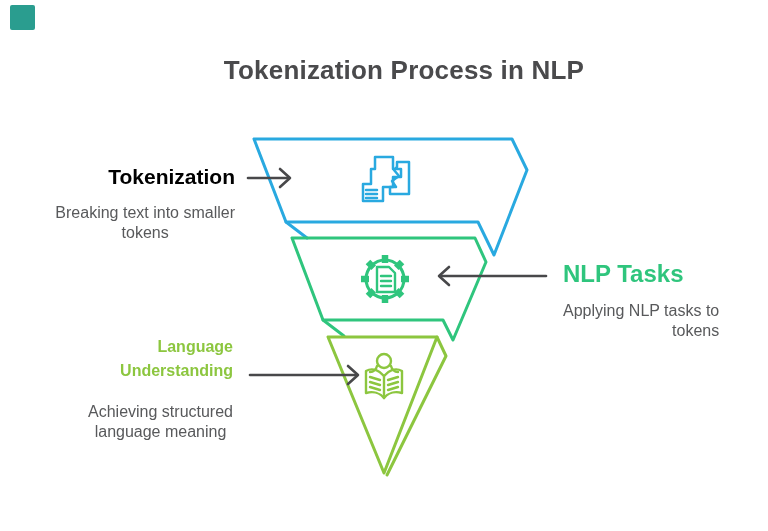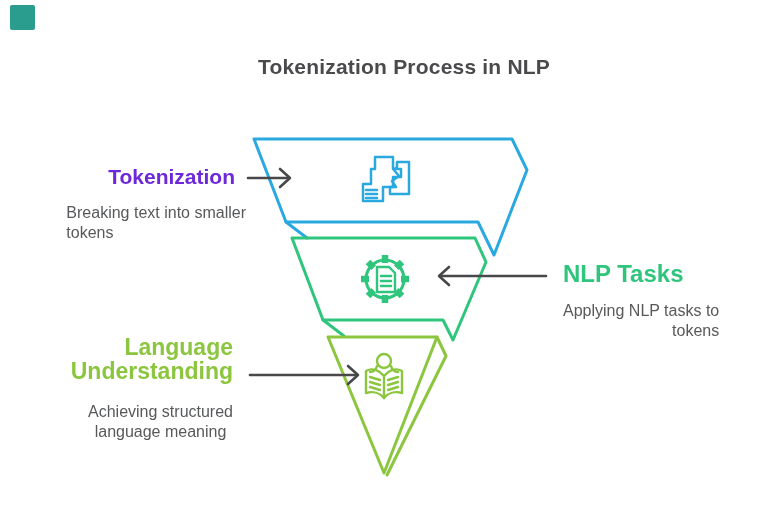--- a/index.html
+++ b/index.html
@@ -13,40 +13,40 @@
   .logo-square {
     position: absolute; left: 10px; top: 5px;
     width: 25px; height: 25px;
     background: #2a9d8f; border-radius: 2px;
   }
   .diagram-svg { position: absolute; left: 0; top: 0; }
   .txt { position: absolute; white-space: pre-line; }
   .title {
     left: 40px; top: 55px; width: 728px;
     text-align: center;
-    font-size: 21px; font-weight: bold; color: #4a4a4c;
+    font-size: 26px; font-weight: bold; color: #4a4a4c;
     letter-spacing: 0.2px;
   }
   .lbl { font-weight: bold; }
   .lbl-tokenization {
     top: 164px; right: 533px; 
-    font-size: 21px; line-height: 26px; color: #6d28d9;
+    font-size: 21px; line-height: 26px; color: #000000;
   }
   .desc {
     font-size: 16px; line-height: 20px; color: #58595b;
   }
-  .desc-tokenization { top: 203px; right: 522px; text-align: left; }
+  .desc-tokenization { top: 203px; right: 533px; text-align: center; }
   .lbl-nlp-tasks {
     top: 261px; left: 563px; text-align: right;
     font-size: 24px; line-height: 26px; color: #2fc57d;
   }
   .desc-nlp-tasks { top: 301px; left: 563px; text-align: right; }
   .lbl-language {
     top: 335px; right: 535px; text-align: right;
-    font-size: 23px; line-height: 24px; color: #8cc63f;
+    font-size: 16px; line-height: 24px; color: #8cc63f;
   }
   .desc-language { top: 402px; right: 535px; text-align: center; }
 </style>
 </head>
 <body>
 
 <div class="canvas">
 
   <div class="logo-square"></div>
 

